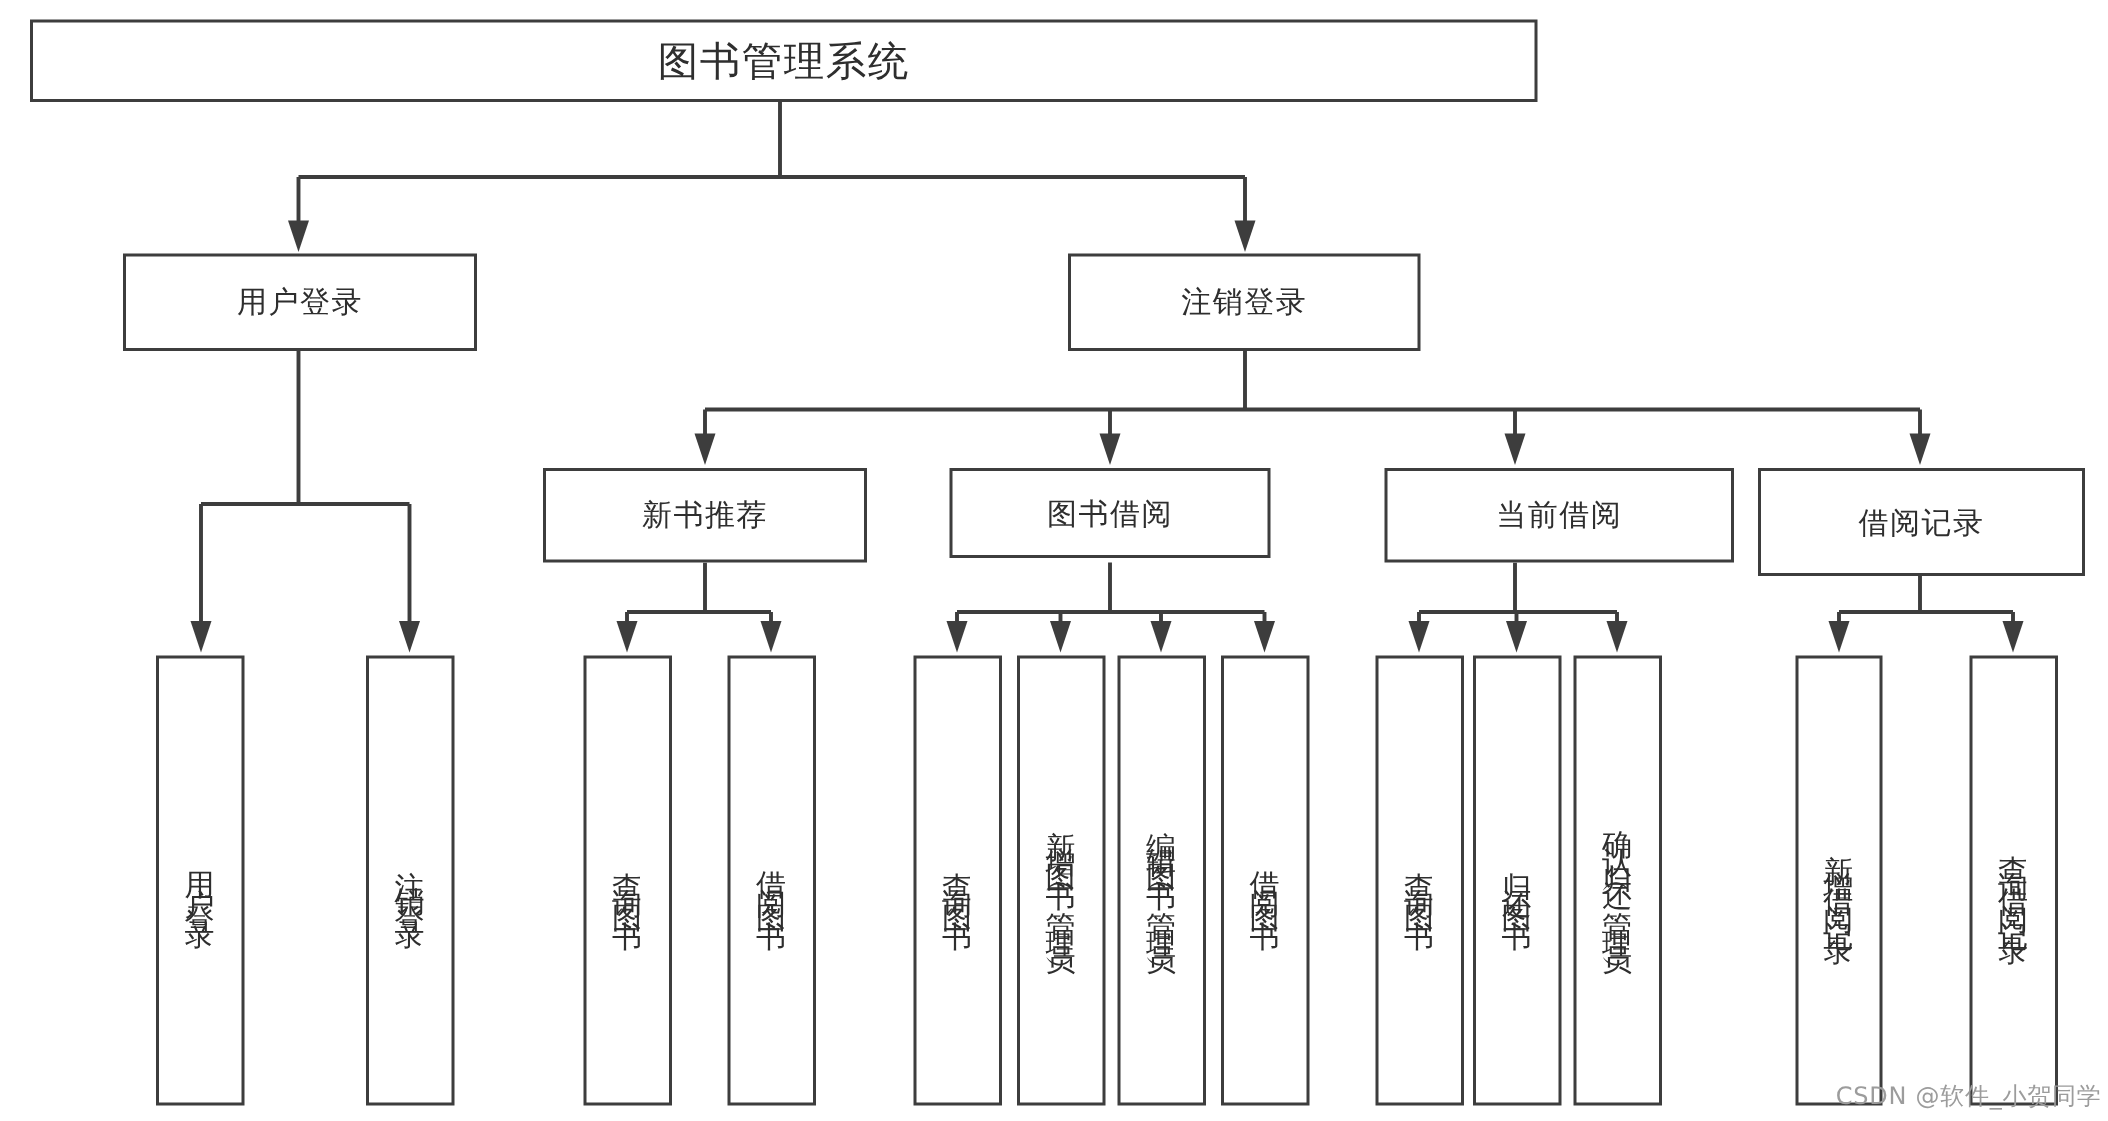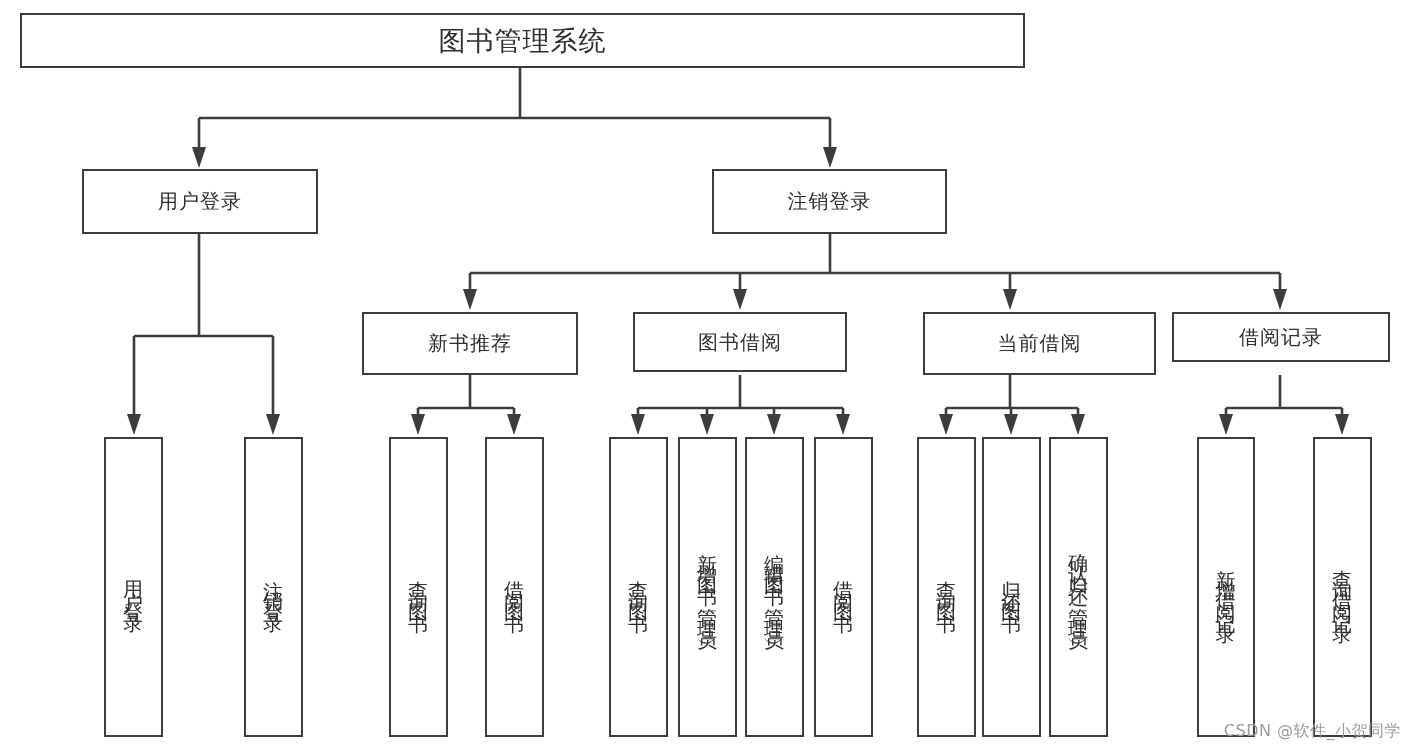--- a/index.html
+++ b/index.html
@@ -96,21 +96,21 @@
   </svg>
 
   <div class="hbox root" style="left:20px; top:13px; width:1005px; height:55px;">图书管理系统</div>
 
   <div class="hbox" style="left:82px; top:169px; width:236px; height:65px;">用户登录</div>
   <div class="hbox" style="left:712px; top:169px; width:235px; height:65px;">注销登录</div>
 
   <div class="hbox" style="left:362px; top:312px; width:216px; height:63px;">新书推荐</div>
   <div class="hbox" style="left:633px; top:312px; width:214px; height:60px;">图书借阅</div>
   <div class="hbox" style="left:903px; top:312px; width:233px; height:63px;margin-left:20px;">当前借阅</div>
-  <div class="hbox" style="left:1172px; top:312px; width:218px; height:50px;">借阅记录</div>
+  <div class="hbox" style="left:1172px; top:312px; width:218px; height:72px;">借阅记录</div>
 
   <div class="vbox" style="left:104px; width:59px;">用户登录</div>
   <div class="vbox" style="left:244px; width:59px;">注销登录</div>
 
   <div class="vbox" style="left:389px; width:59px;">查询图书</div>
   <div class="vbox" style="left:485px; width:59px;">借阅图书</div>
 
   <div class="vbox" style="left:609px; width:59px;">查询图书</div>
   <div class="vbox" style="left:678px; width:59px;">新增图书（管理员）</div>
   <div class="vbox" style="left:745px; width:59px;">编辑图书（管理员）</div>

